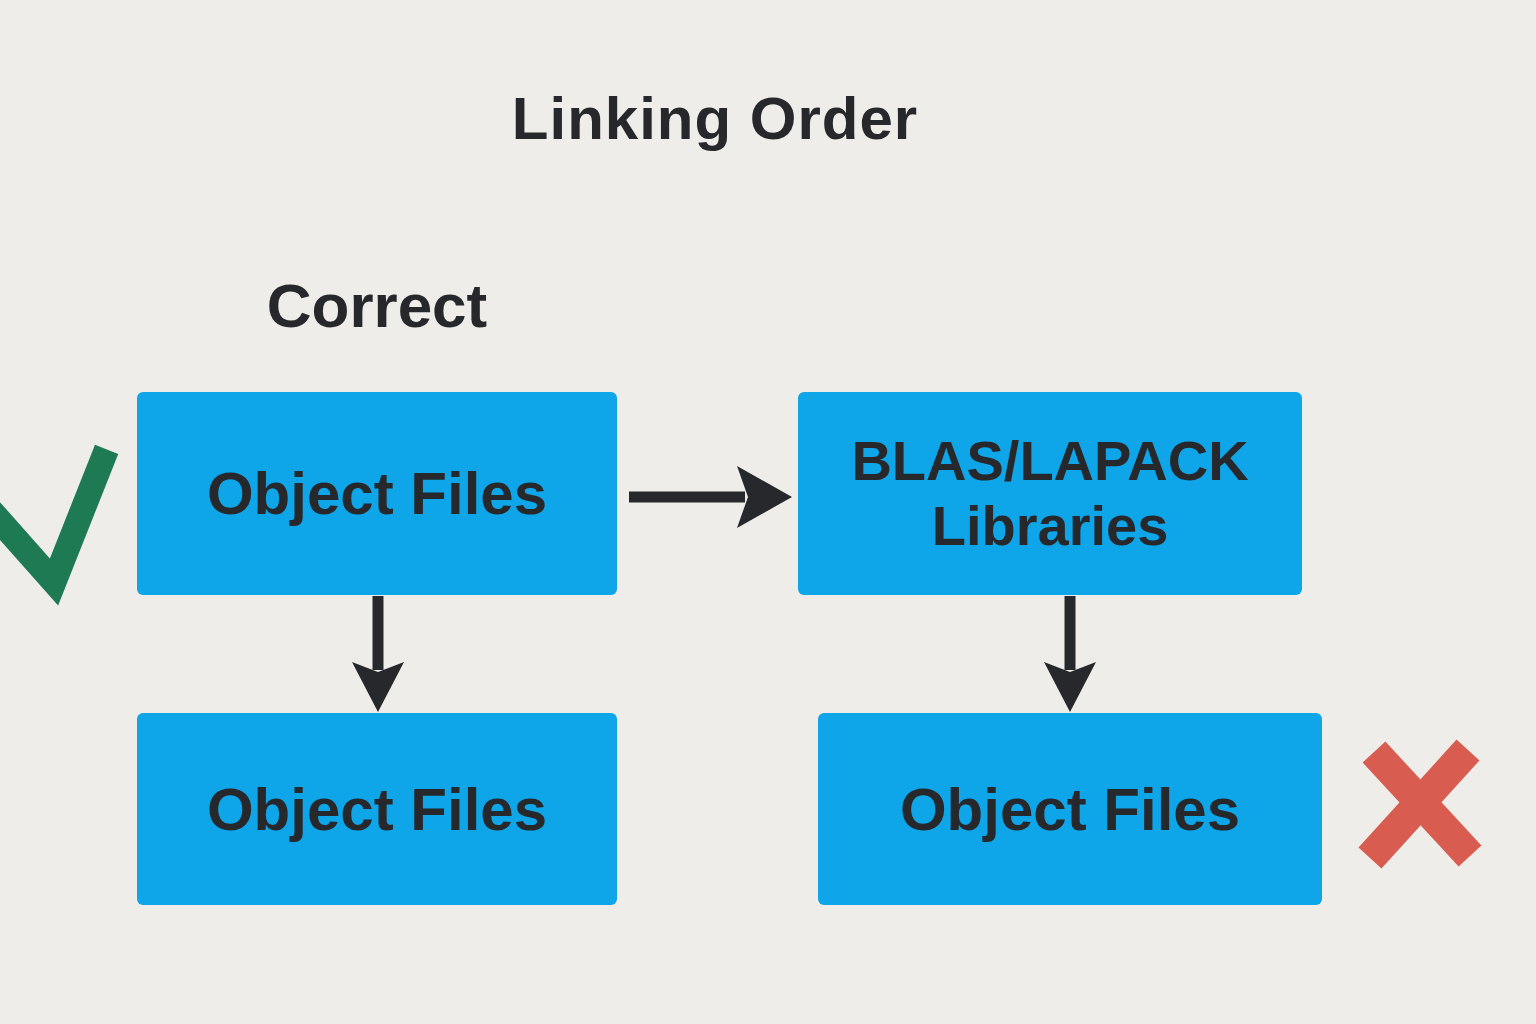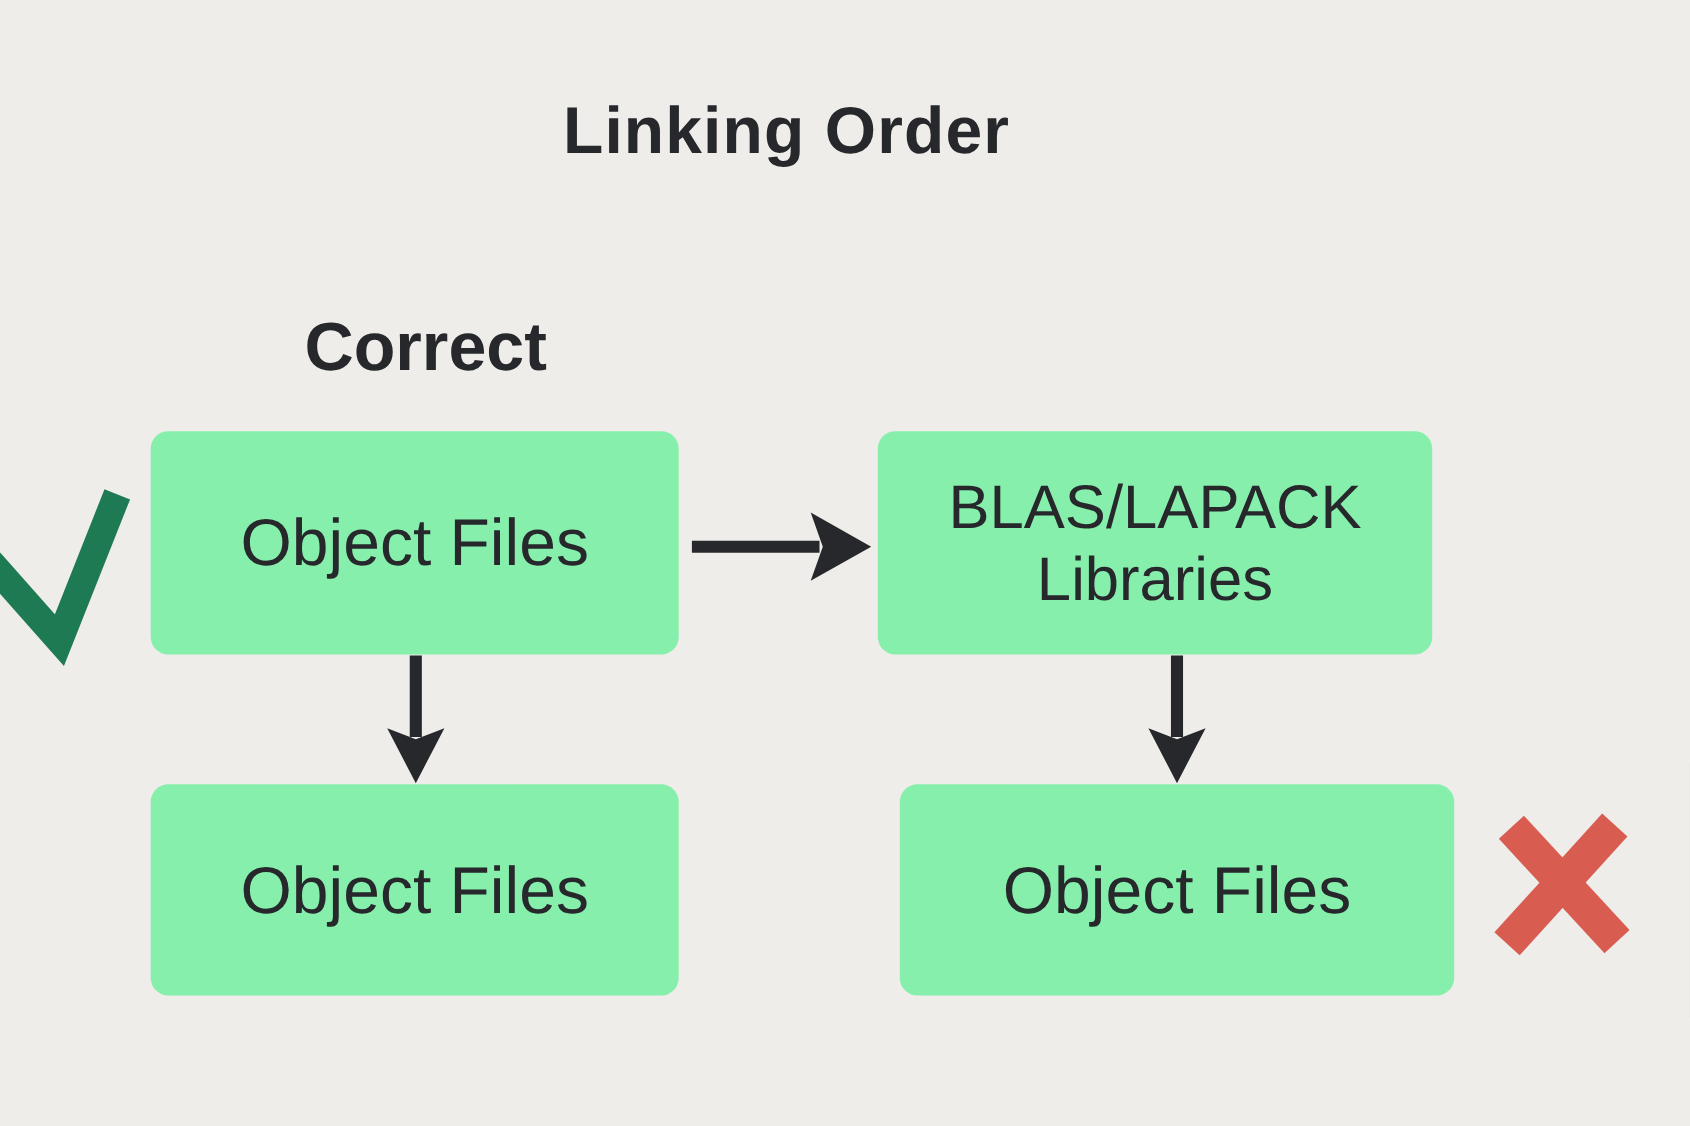--- a/index.html
+++ b/index.html
@@ -24,37 +24,37 @@
     margin: 0;
     text-align: center;
     font-size: 60px;
     font-weight: 700;
     letter-spacing: 1px;
     color: #26282b;
   }
   .col-heading {
     position: absolute;
     top: 270px;
-    margin: 10px;
+    margin: 0;
     text-align: center;
     font-size: 62px;
     font-weight: 700;
     color: #26282b;
   }
   .col-heading.left  { left: 137px; width: 480px; }
   .col-heading.right { left: 818px; width: 504px; }
   .node {
     position: absolute;
-    background: #86efac;
-    border-radius: 16px;
+    background: #0ea5e9;
+    border-radius: 6px;
     display: flex;
     align-items: center;
     justify-content: center;
     text-align: center;
-    font-weight: 400;
+    font-weight: 700;
     color: #26282b;
   }
   .node .node-label {
     font-size: 60px;
     line-height: 1.15;
     padding: 0 20px;
   }
   .node.small-text .node-label {
     font-size: 56px;
     padding: 0 20px;

